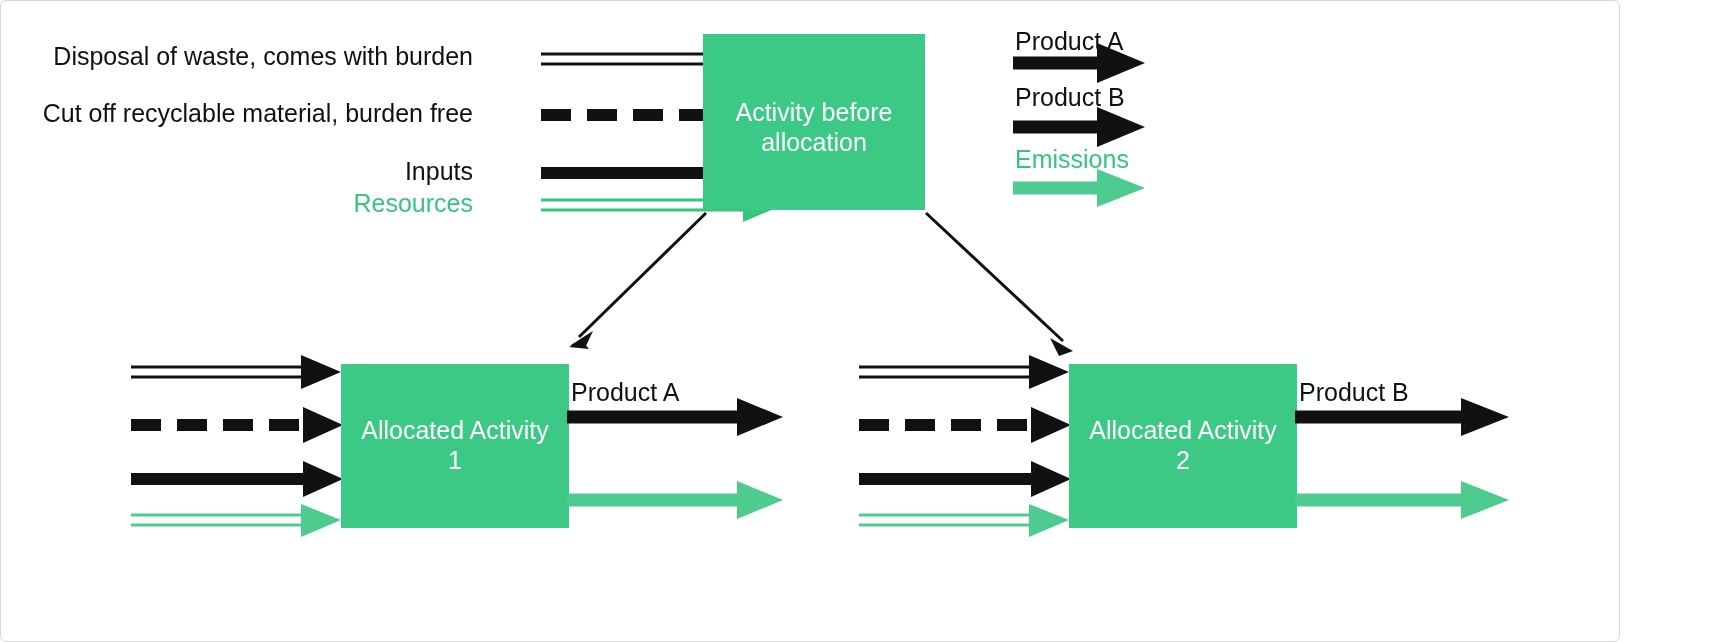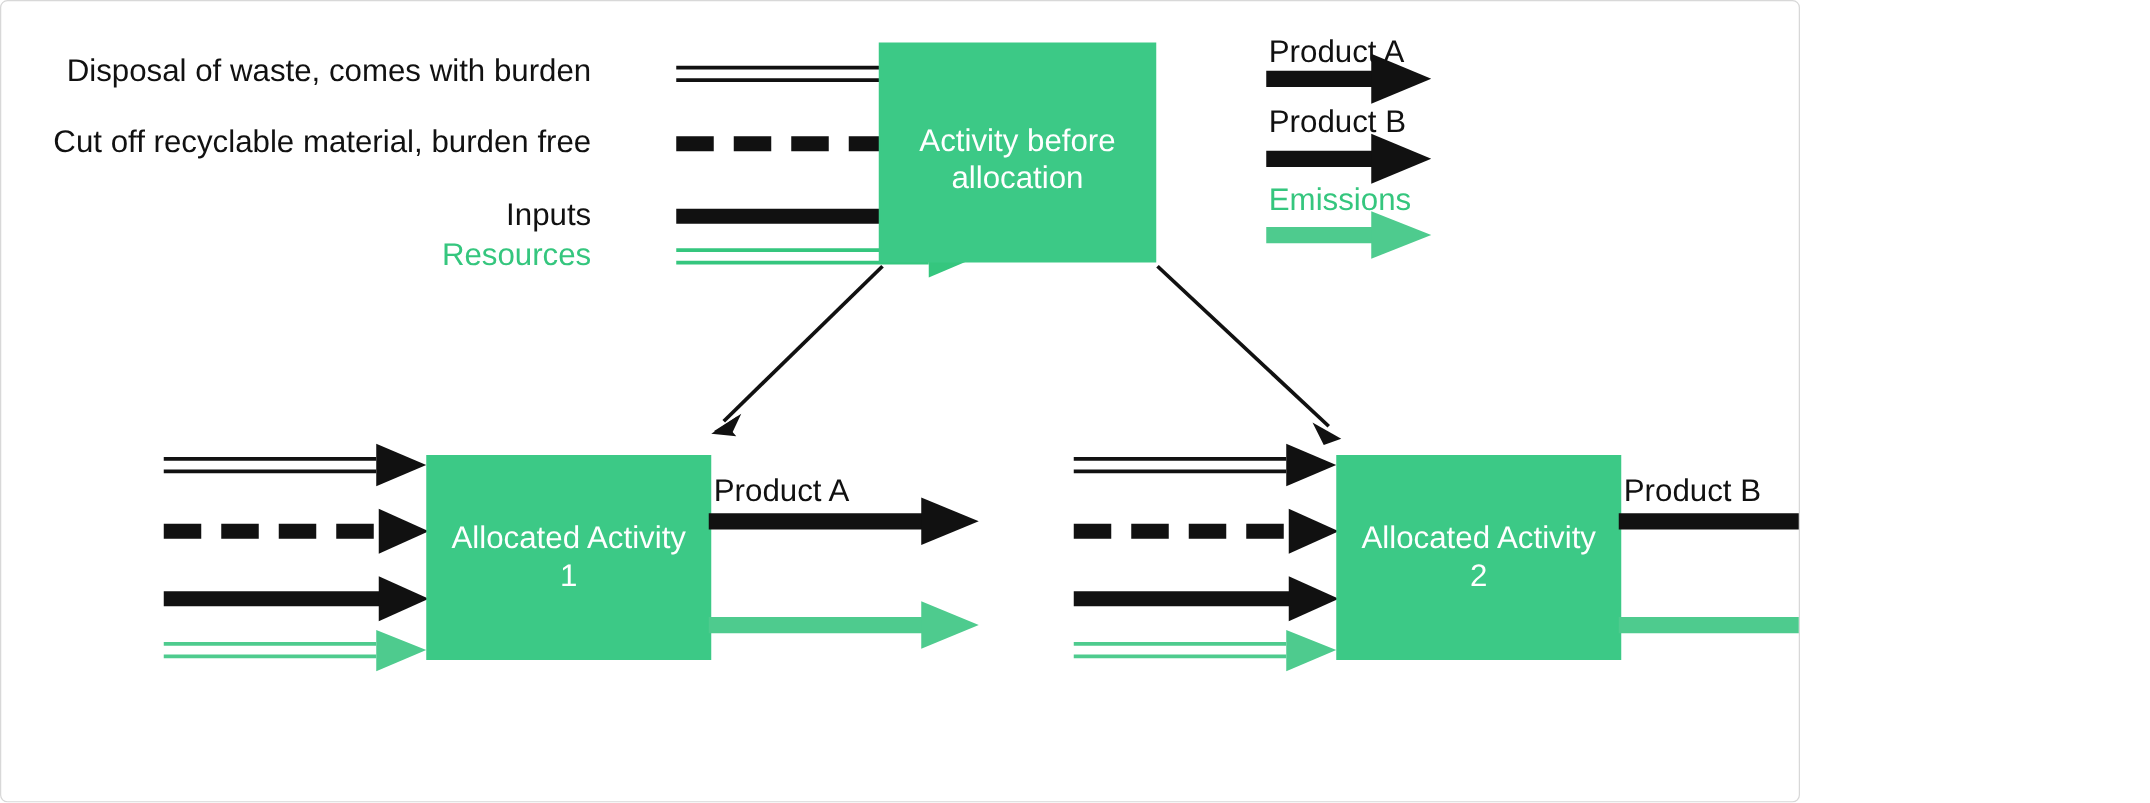--- a/index.html
+++ b/index.html
@@ -5,21 +5,21 @@
   html, body {
     margin: 0;
     padding: 0;
     background: #ffffff;
   }
   body {
     font-family: "Liberation Sans", sans-serif;
   }
   #canvas {
     position: relative;
-    width: 1440px;
+    width: 1620px;
     height: 642px;
     background: #ffffff;
     box-sizing: border-box;
     border: 1px solid #d8d8d8;
     border-radius: 6px;
     overflow: hidden;
   }
   #diagram {
     position: absolute;
     left: 0;

